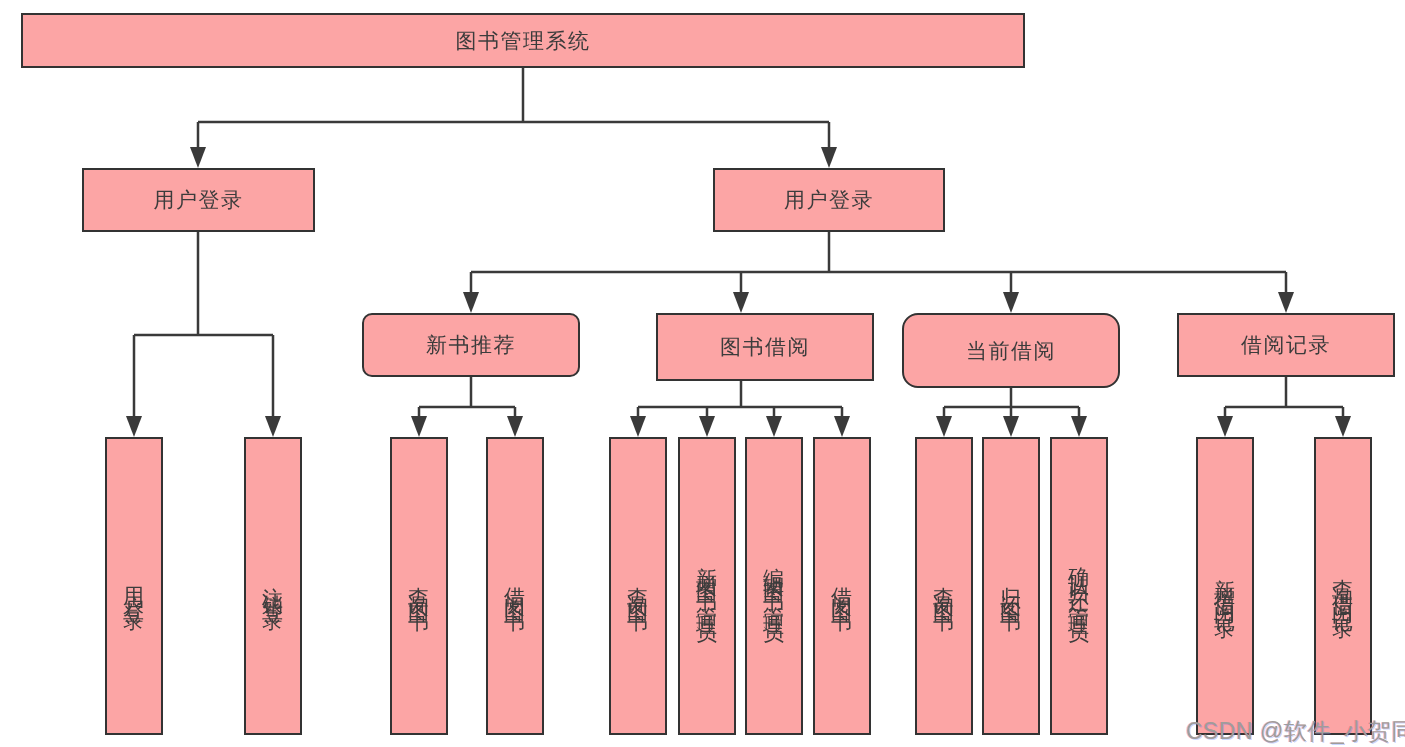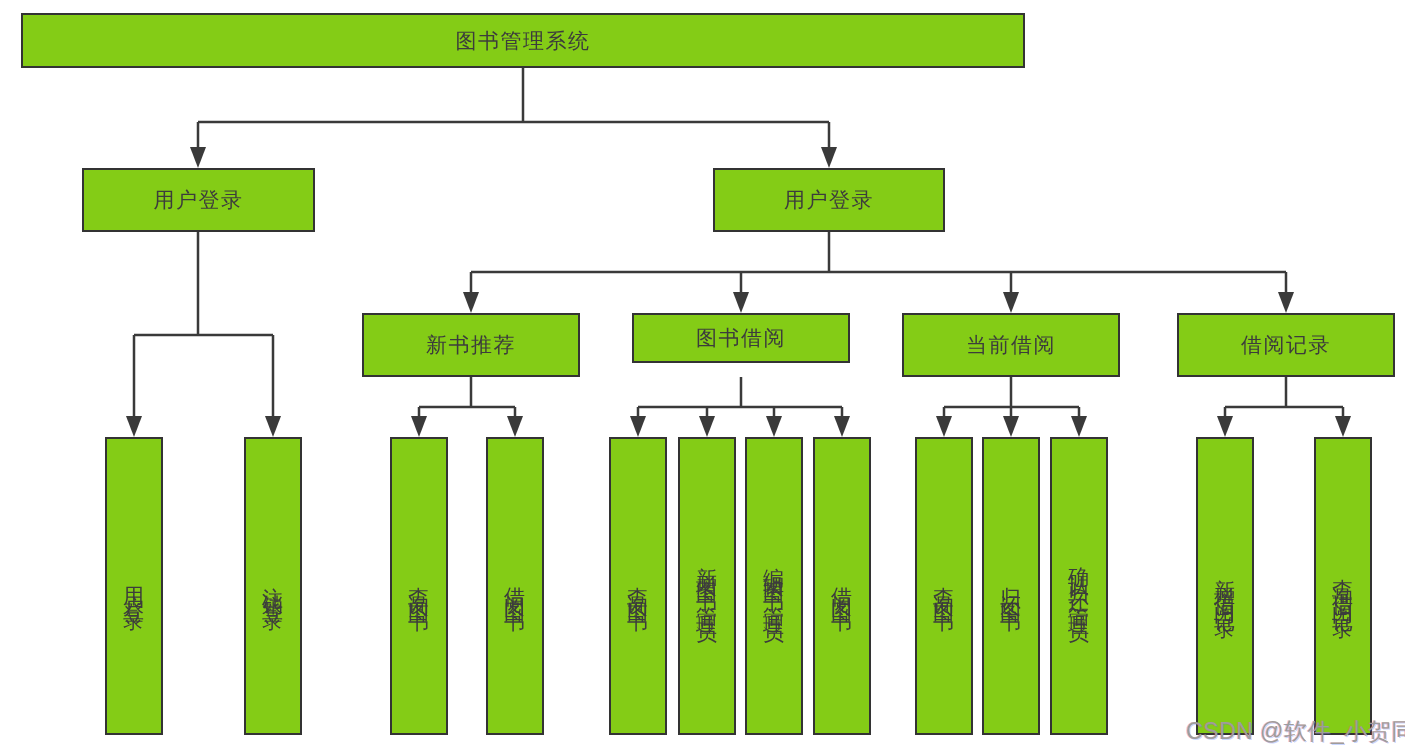--- a/index.html
+++ b/index.html
@@ -7,21 +7,21 @@
     position:relative;
     width:1405px;height:747px;
     background:#ffffff;
     font-family:"Liberation Sans","DejaVu Sans",sans-serif;
     overflow:hidden;
   }
   svg.wires{position:absolute;left:0;top:0;width:1405px;height:747px;}
   .node{
     position:absolute;
     box-sizing:border-box;
-    background:#84cc16;
+    background:#fca5a5;
     border:2.5px solid #333333;
     display:flex;align-items:center;justify-content:center;
     color:#3c3c3c;
     font-size:21px;
     letter-spacing:1.5px;
     text-align:center;
     white-space:nowrap;
   }
   .node.root{border-width:2px;}
   .node.leaf{
@@ -72,23 +72,23 @@
       <polygon points="1071,416 1087,416 1079,437" fill="#3a3a3a"></polygon>
       <polygon points="1217,416 1233,416 1225,437" fill="#3a3a3a"></polygon>
       <polygon points="1335,416 1351,416 1343,437" fill="#3a3a3a"></polygon>
     </svg>
 
   <div class="node root" style="left:21px;top:13px;width:1004px;height:55px;">图书管理系统</div>
 
   <div class="node" style="left:82px;top:168px;width:233px;height:64px;">用户登录</div>
   <div class="node" style="left:713px;top:168px;width:232px;height:64px;">用户登录</div>
 
-  <div class="node" style="left:362px;top:313px;width:218px;height:64px;">新书推荐</div>
-  <div class="node" style="left:632px;top:313px;width:218px;height:50px;">图书借阅</div>
-  <div class="node" style="left:902px;top:313px;width:218px;height:64px;">当前借阅</div>
+  <div class="node" style="left:362px;top:313px;width:218px;height:64px;border-radius:10px;">新书推荐</div>
+  <div class="node" style="left:656px;top:313px;width:218px;height:68px;">图书借阅</div>
+  <div class="node" style="left:902px;top:313px;width:218px;height:75px;border-radius:16px;">当前借阅</div>
   <div class="node" style="left:1177px;top:313px;width:218px;height:64px;">借阅记录</div>
 
   <div class="node leaf" style="left:105px;top:437px;width:58px;height:298px;">用户登录</div>
   <div class="node leaf" style="left:244px;top:437px;width:58px;height:298px;">注销登录</div>
 
   <div class="node leaf" style="left:390px;top:437px;width:58px;height:298px;">查询图书</div>
   <div class="node leaf" style="left:486px;top:437px;width:58px;height:298px;">借阅图书</div>
 
   <div class="node leaf" style="left:609px;top:437px;width:58px;height:298px;">查询图书</div>
   <div class="node leaf" style="left:678px;top:437px;width:58px;height:298px;">新增图书（管理员）</div>

